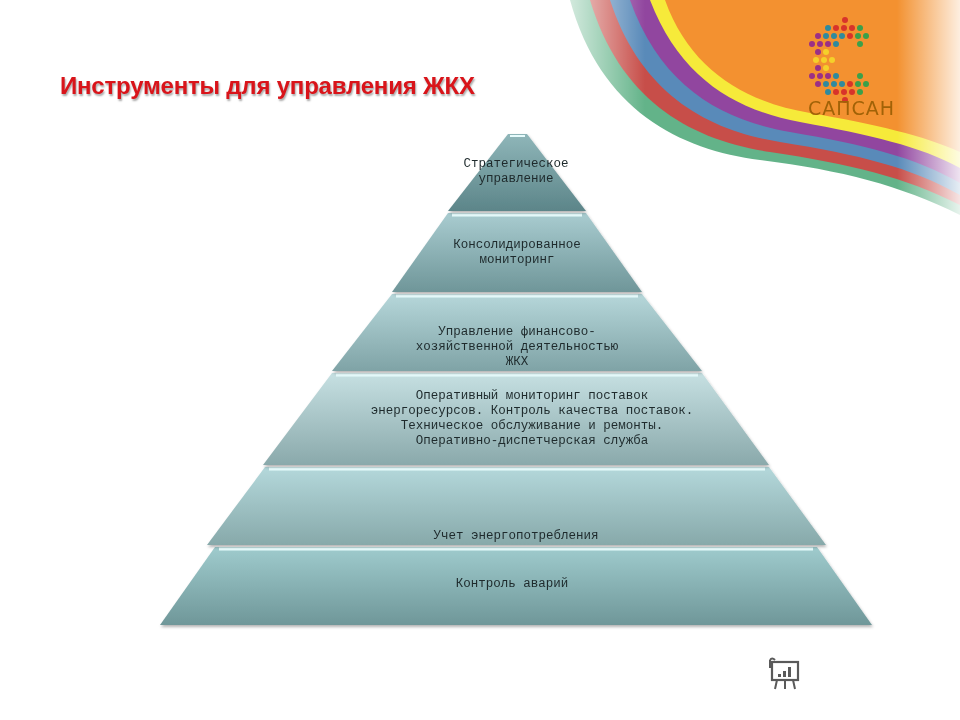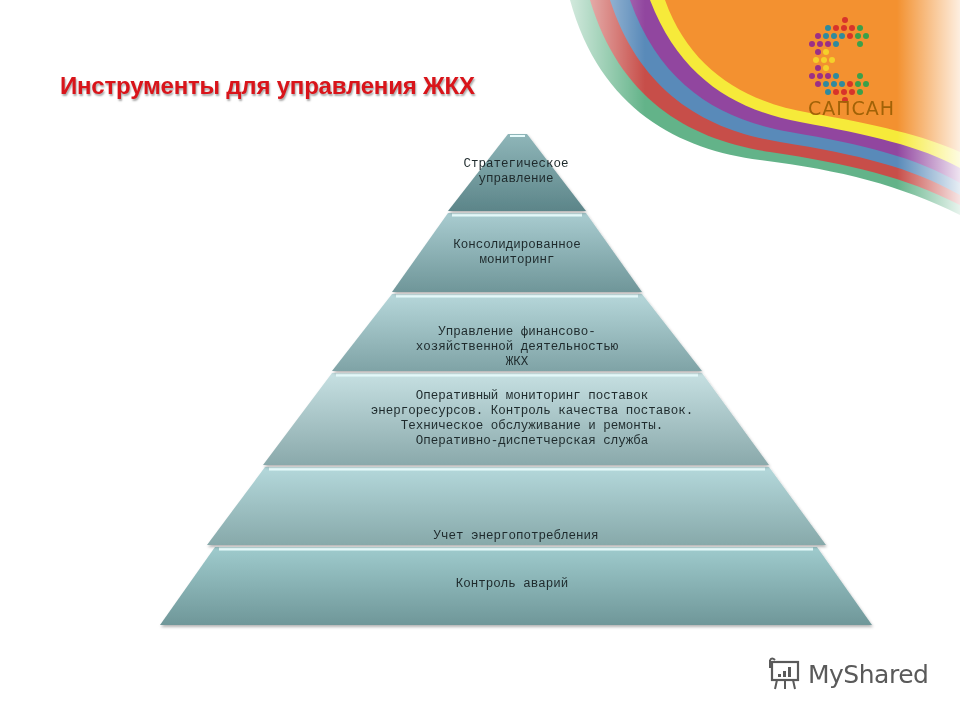--- a/index.html
+++ b/index.html
@@ -182,14 +182,13 @@
     <rect x="4" y="6" width="26" height="18" fill="none" stroke="#5a5a5a" stroke-width="2.2"></rect>
     <path d="M2,4 Q4,1 7,4" fill="none" stroke="#5a5a5a" stroke-width="2"></path>
     <line x1="2" y1="4" x2="2" y2="12" stroke="#5a5a5a" stroke-width="2"></line>
     <rect x="10" y="18" width="3" height="3" fill="#5a5a5a"></rect>
     <rect x="15" y="15" width="3" height="6" fill="#5a5a5a"></rect>
     <rect x="20" y="11" width="3" height="10" fill="#5a5a5a"></rect>
     <line x1="9" y1="24" x2="7" y2="33" stroke="#5a5a5a" stroke-width="2"></line>
     <line x1="17" y1="24" x2="17" y2="33" stroke="#5a5a5a" stroke-width="2"></line>
     <line x1="25" y1="24" x2="27" y2="33" stroke="#5a5a5a" stroke-width="2"></line>
   </svg>
-  <span class="watermark-text">MyShared</span>
 </div>
 
 </body></html>

